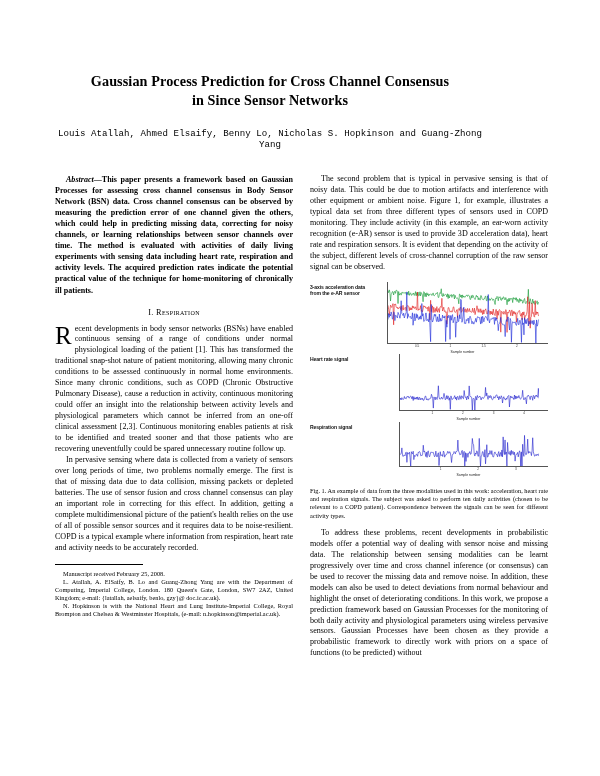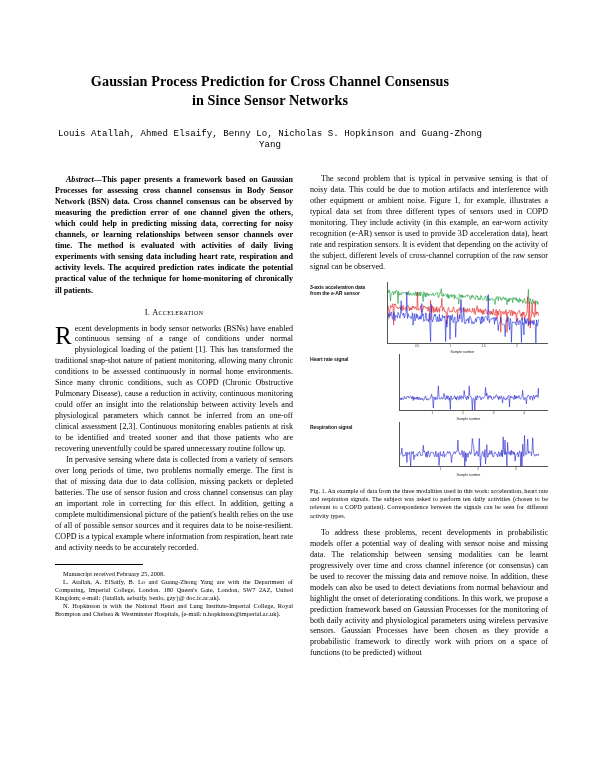--- a/index.html
+++ b/index.html
@@ -206,21 +206,21 @@
   <div class="authors">Louis Atallah, Ahmed Elsaify, Benny Lo, Nicholas S. Hopkinson and Guang-Zhong Yang</div>
 
   <div class="columns">
 
     <div class="col">
 
       <div class="abstract">
         <span class="lead">Abstract—</span><span>This paper presents a framework based on Gaussian Processes for assessing cross channel consensus in Body Sensor Network (BSN) data. Cross channel consensus can be observed by measuring the prediction error of one channel given the others, which could help in predicting missing data, correcting for noisy channels, or learning relationships between sensor channels over time. The method is evaluated with activities of daily living experiments with sensing data including heart rate, respiration and activity levels. The acquired prediction rates indicate the potential practical value of the technique for home-monitoring of chronically ill patients.</span>
       </div>
 
-      <div class="sec-head">I.   Acceleration</div>
+      <div class="sec-head">I.   Respiration</div>
 
       <div class="dropcap-para">
         <span class="dropcap">R</span><span>ecent developments in body sensor networks (BSNs) have enabled continuous sensing of a range of conditions under normal physiological loading of the patient [1]. This has transformed the traditional snap-shot nature of patient monitoring, allowing many chronic conditions to be assessed continuously in normal home environments. Since many chronic conditions, such as COPD (Chronic Obstructive Pulmonary Disease), cause a reduction in activity, continuous monitoring could offer an insight into the relationship between activity levels and physiological parameters which cannot be inferred from an one-off clinical assessment [2,3]. Continuous monitoring enables patients at risk to be identified and treated sooner and that those patients who are recovering uneventfully could be spared unnecessary routine follow up.</span>
       </div>
 
       <p class="indent">In pervasive sensing where data is collected from a variety of sensors over long periods of time, two problems normally emerge. The first is that of missing data due to data collision, missing packets or depleted batteries. The use of sensor fusion and cross channel consensus can play an important role in correcting for this effect. In addition, getting a complete multidimensional picture of the patient's health relies on the use of all of possible sensor sources and it requires data to be noise-resilient. COPD is a typical example where information from respiration, heart rate and activity needs to be accurately recorded.</p>
 
       <div class="footnote-rule"></div>
 
       <div class="footnote">

